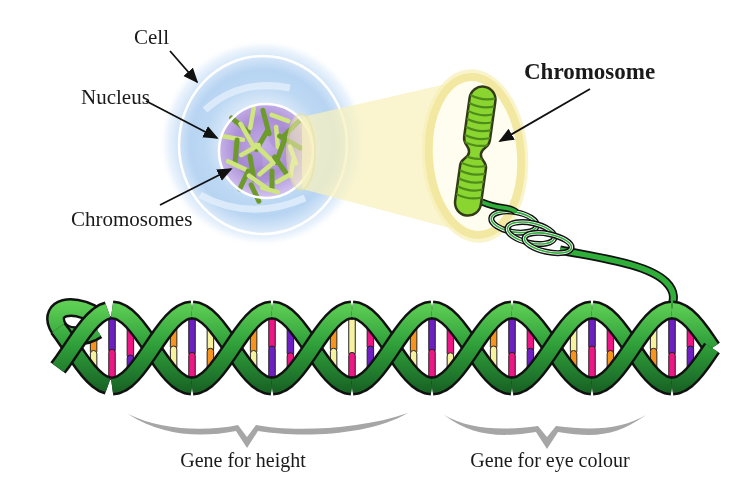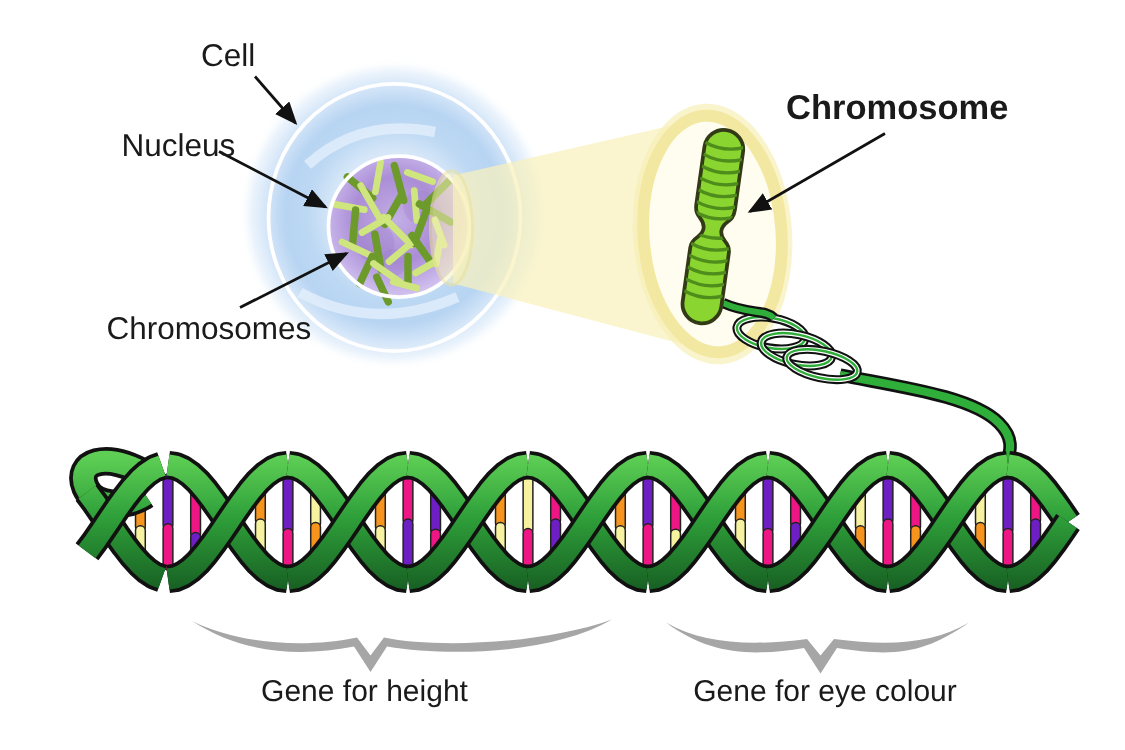--- a/index.html
+++ b/index.html
@@ -1,17 +1,17 @@
 <!DOCTYPE html>
 <html><head>
 <meta charset="utf-8">
 <style>
   html,body{margin:0;padding:0;background:#fff;}
   .stage{position:relative;width:750px;height:500px;background:#ffffff;overflow:hidden;
-         font-family:Liberation Sans, sans-serif;}
+         font-family:Liberation Serif, serif;}
   svg{position:absolute;left:0;top:0;}
   text{fill:#1a1a1a;}
   .lbl{font-size:21px;}
   .lbl-bold{font-size:23px;font-weight:bold;}
   .lbl-gene{font-size:20px;}
 </style>
 </head>
 <body>
 
 <div class="stage">

